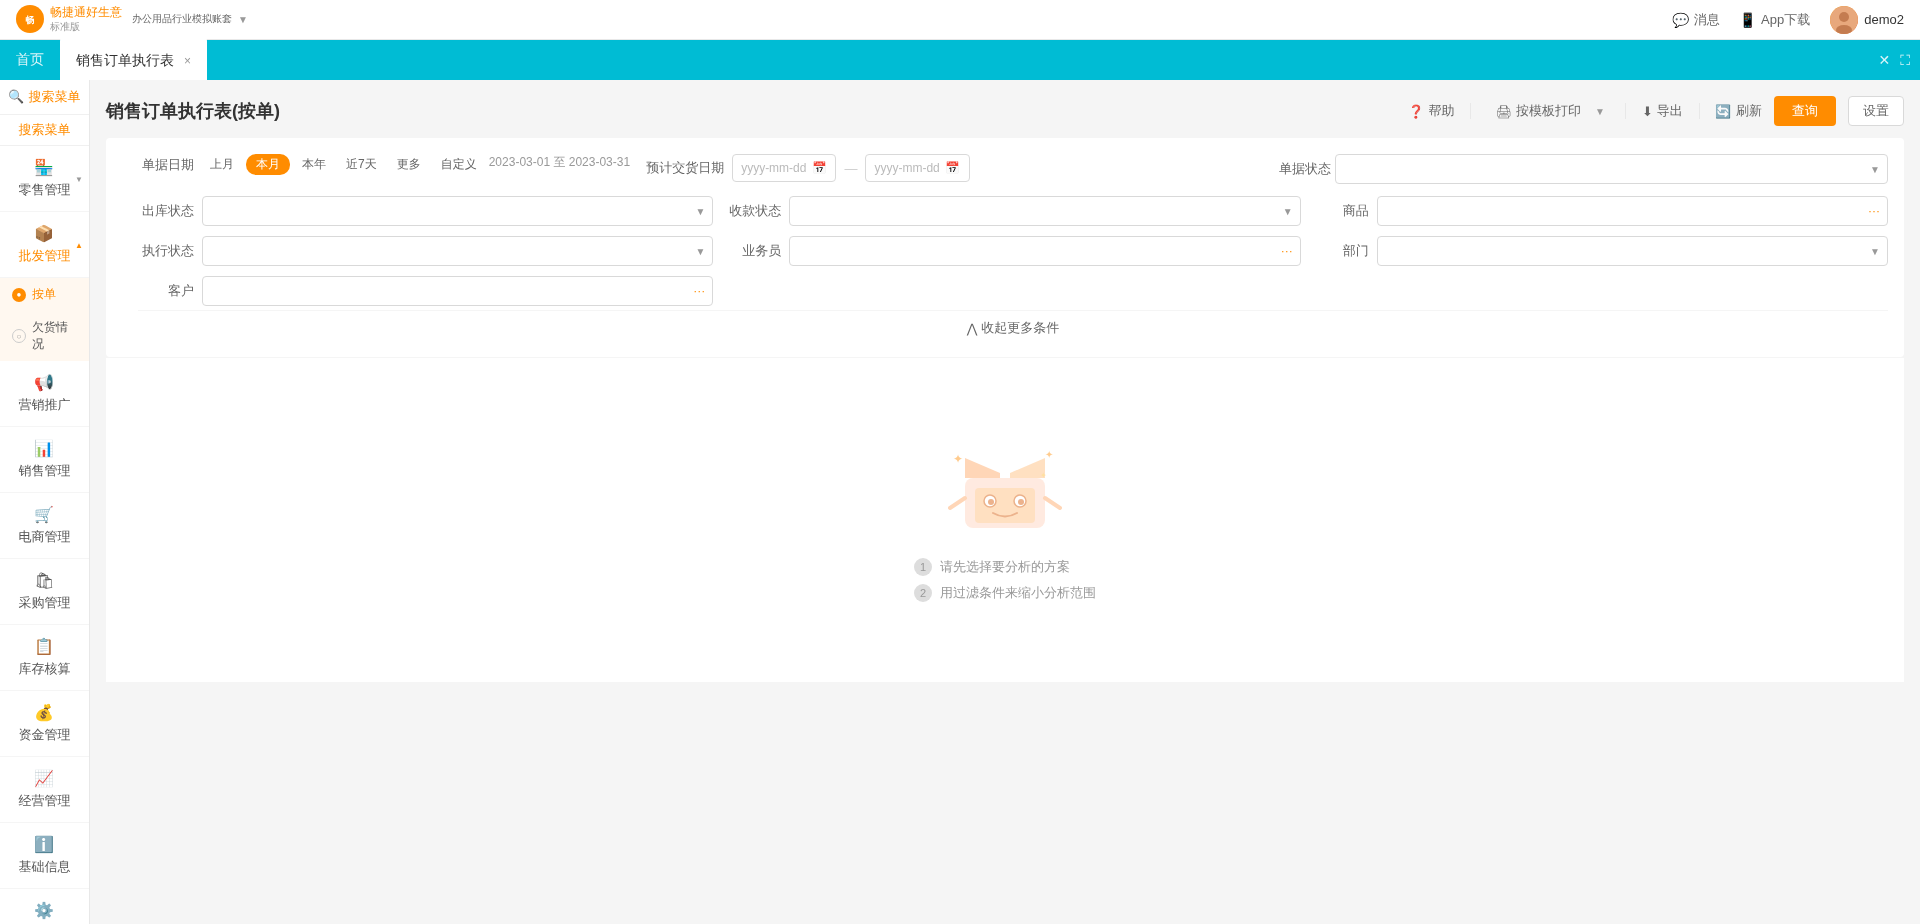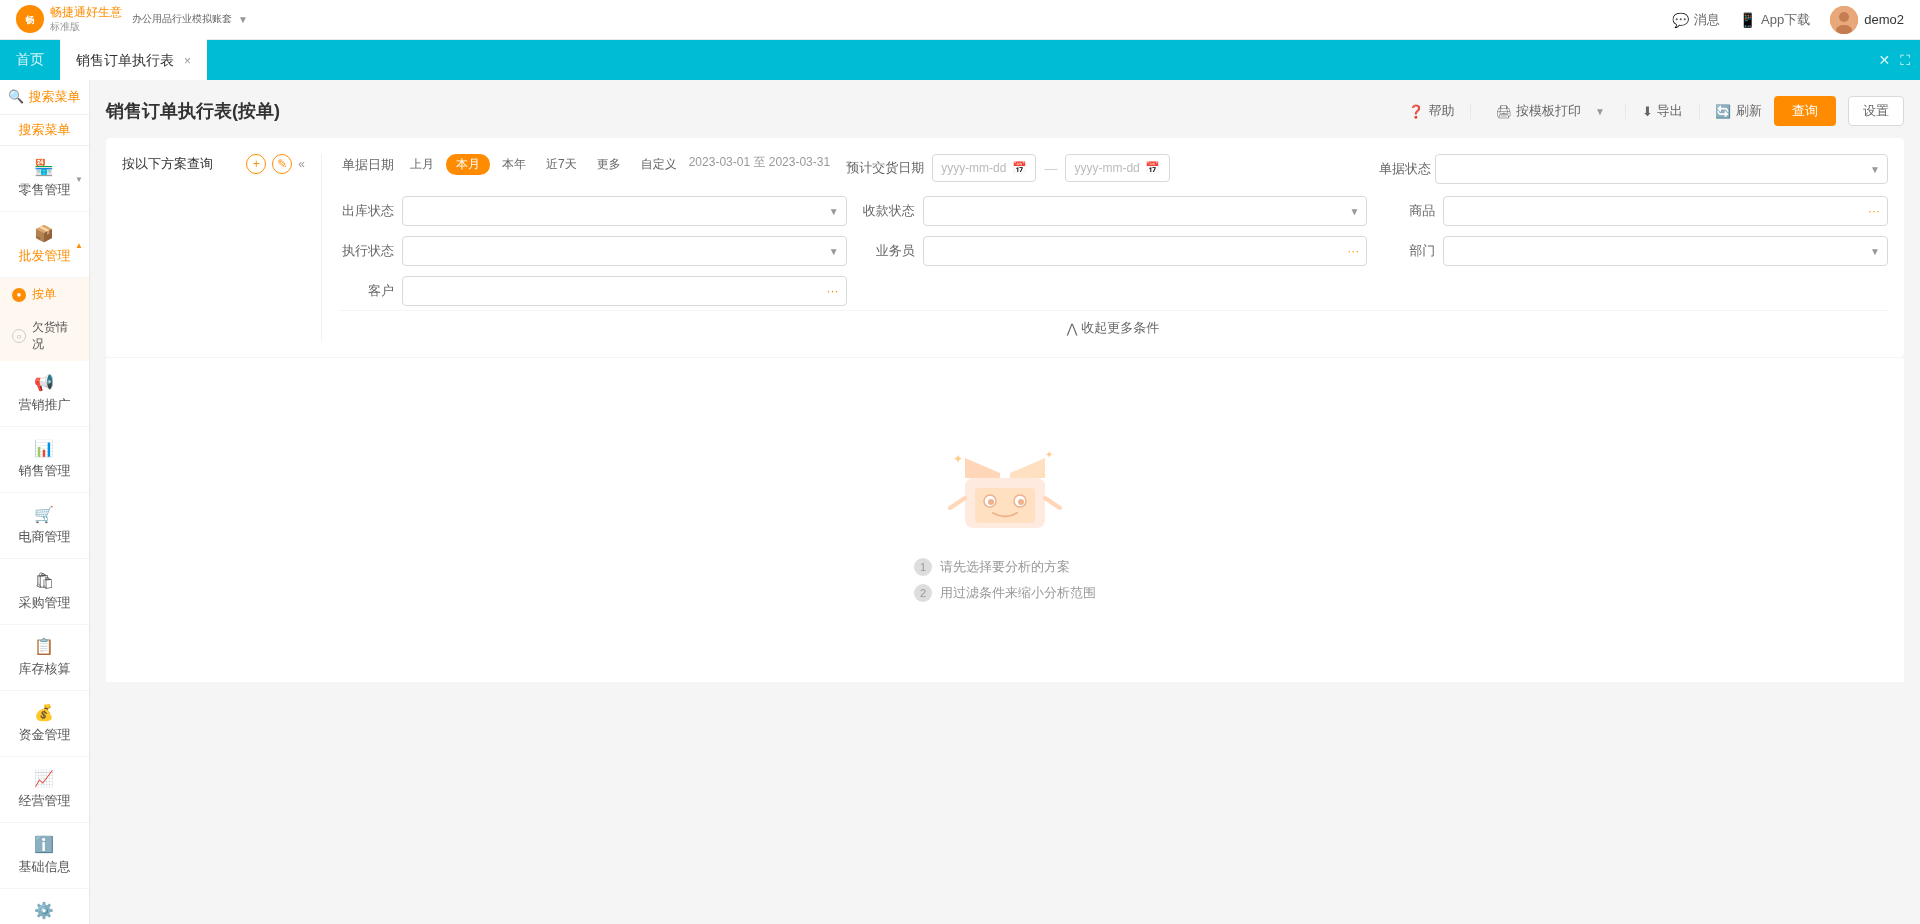--- a/index.html
+++ b/index.html
@@ -662,30 +662,20 @@
             <span>刷新</span>
           </div>
           <button class="btn-primary">查询</button>
           <button class="btn-secondary">设置</button>
         </div>
       </div>
 
       <div class="filter-panel">
         <div class="filter-layout">
 
-          <div class="filter-left">
-            <div class="filter-section-title">
-              <span>按以下方案查询</span>
-              <div class="filter-section-actions">
-                <div class="filter-btn-icon">+</div>
-                <div class="filter-btn-icon">✎</div>
-                <span class="collapse-btn">«</span>
-              </div>
-            </div>
-          </div>
 
           <div class="filter-right">
 
             <div style="display:flex; align-items:flex-start; gap:16px; margin-bottom:12px;">
               <div style="display:flex; align-items:center; gap:8px; flex-shrink:0;">
                 <span class="ffi-label">单据日期</span>
                 <div style="display:flex; flex-direction:row; gap:4px;">
                   <div class="date-quick-btns">
                     <button class="date-quick-btn">上月</button>
                     <button class="date-quick-btn active">本月</button>

